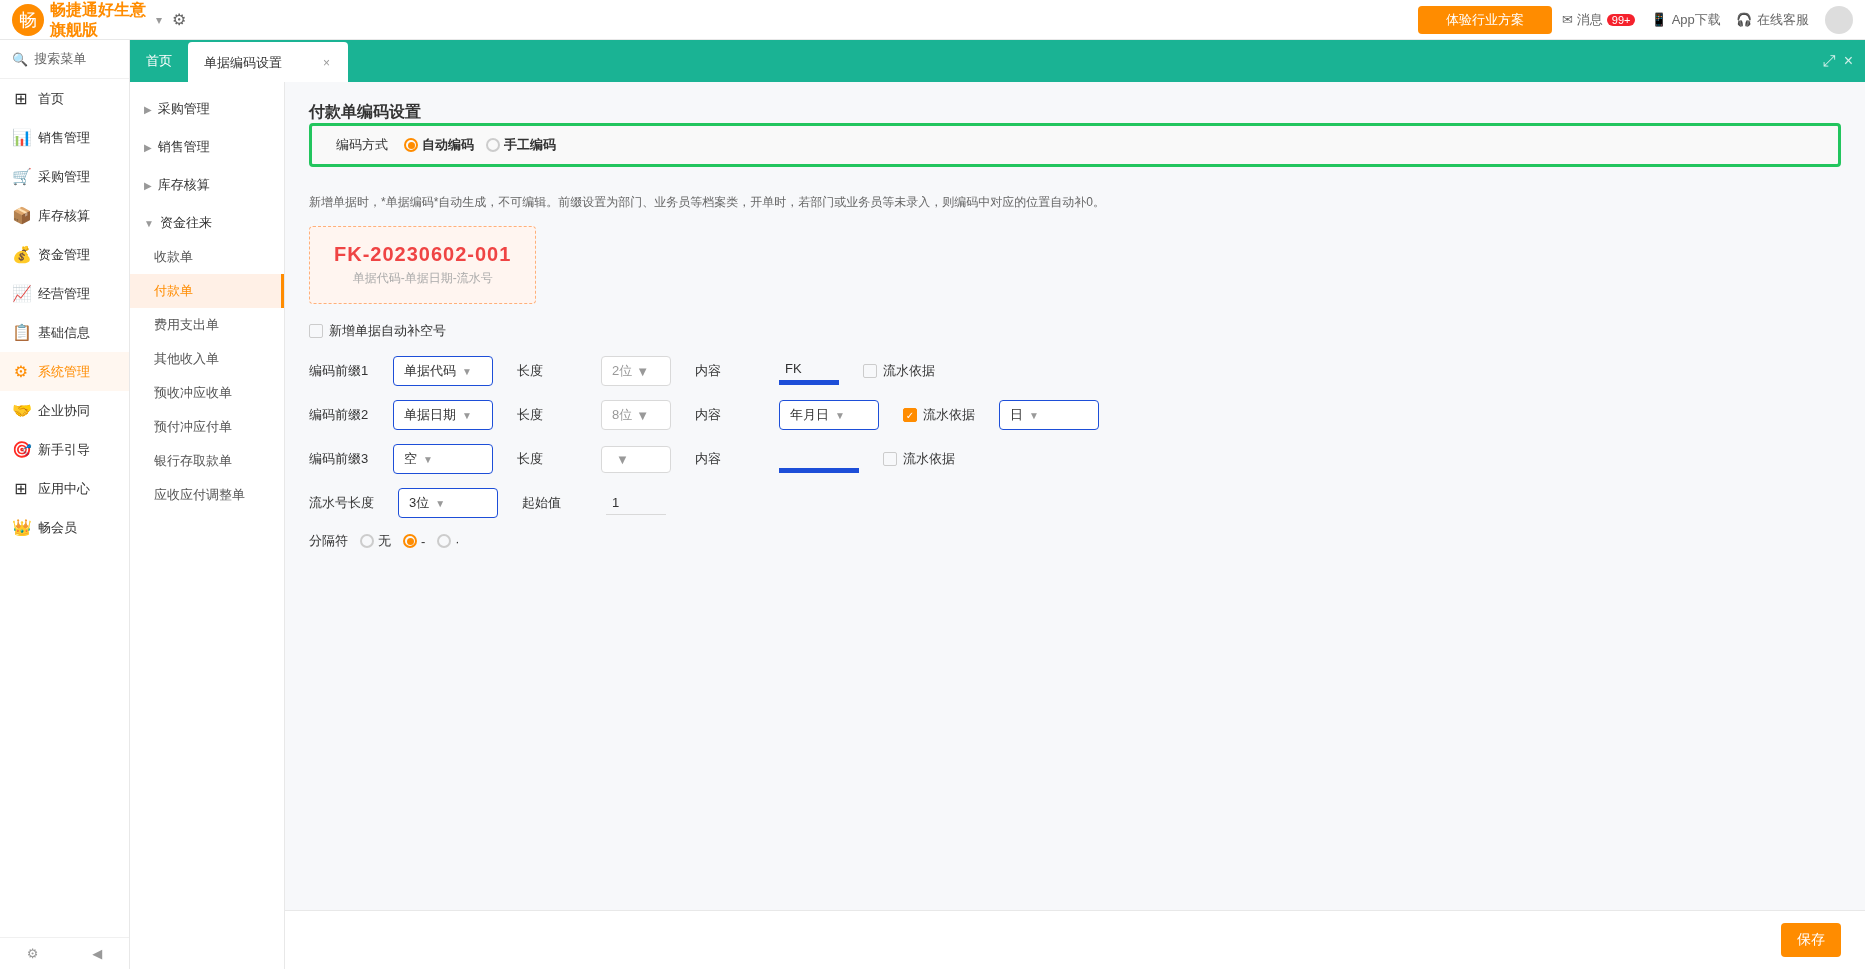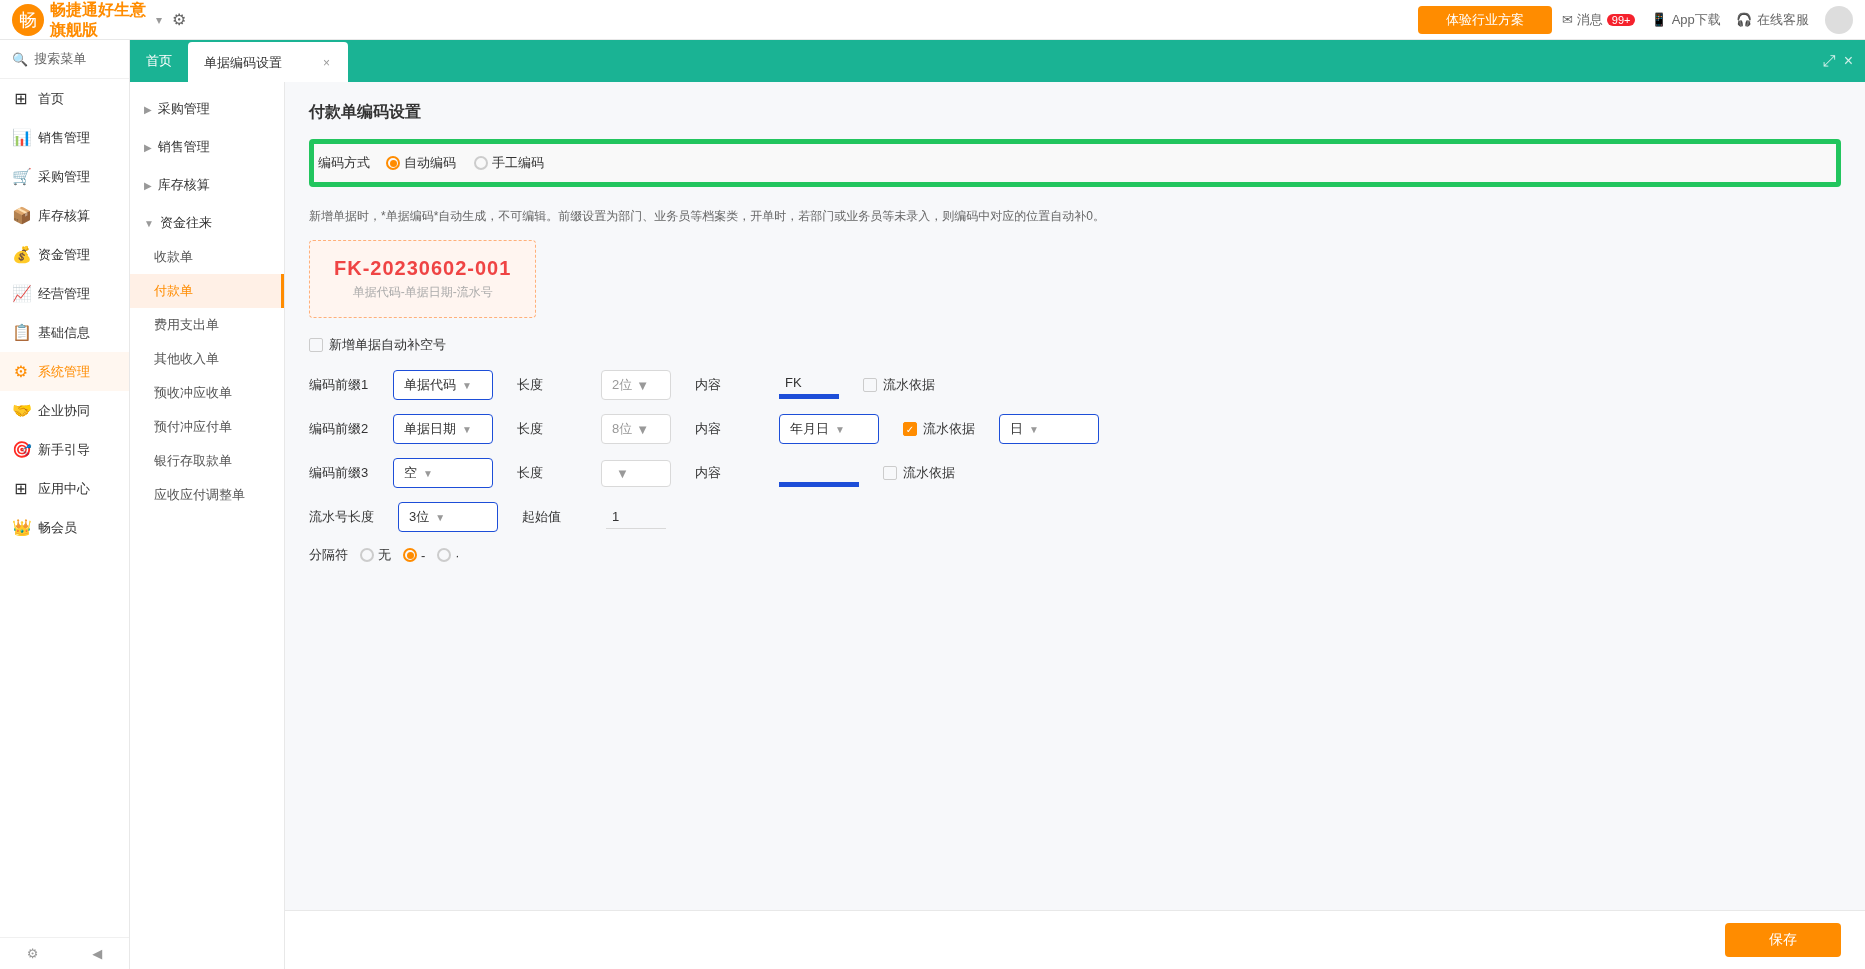--- a/index.html
+++ b/index.html
@@ -46,26 +46,26 @@
 
     
     .sub-sidebar { width: 155px; background: #fff; border-right: 1px solid #e8e8e8; padding: 10px 0; overflow-y: auto; }
     .sub-sidebar-group { margin-bottom: 4px; }
     .sub-sidebar-group-title { display: flex; align-items: center; gap: 6px; padding: 8px 14px; color: #333; font-size: 13px; cursor: pointer; }
     .sub-sidebar-item { padding: 8px 14px 8px 24px; color: #555; font-size: 13px; cursor: pointer; }
     .sub-sidebar-item.active { color: #ff8c00; background: #fff0e6; border-right: 3px solid #ff8c00; }
 
     
     .form-area { flex: 1; padding: 20px 24px; }
-    .page-title { font-size: 16px; font-weight: bold; color: #333; margin-bottom: 16px; }
-
-    
-    .coding-mode { display: flex; align-items: center; gap: 16px; padding: 10px 4px; background: #f9f9f9; border: 5px solid #22c55e; border-radius: 4px; margin-bottom: 20px; }
+    .page-title { font-size: 16px; font-weight: bold; color: #333; }
+
+    
+    .coding-mode { display: flex; align-items: center; gap: 16px; padding: 10px 24px; background: #f9f9f9; border: 3px solid #22c55e; border-radius: 4px; margin-bottom: 26px; }
     .coding-mode-label { color: #333; font-size: 13px; }
-    .radio-group { display: flex; align-items: center; gap: 18px; }
+    .radio-group { display: flex; align-items: center; gap: 12px; font-weight: bold; }
     .radio-item { display: flex; align-items: center; gap: 4px; cursor: pointer; color: #333; font-size: 13px; }
     .radio-circle { width: 14px; height: 14px; border-radius: 50%; border: 2px solid #ccc; display: flex; align-items: center; justify-content: center; }
     .radio-circle.checked { border-color: #ff8c00; }
     .radio-dot { width: 7px; height: 7px; border-radius: 50%; background: #ff8c00; }
 
     
     .info-text { color: #666; font-size: 12px; margin-bottom: 14px; line-height: 1.6; }
 
     
     .code-preview { background: #fff5f0; border: 1.5px dashed #ffb07a; border-radius: 4px; padding: 16px 24px; display: inline-block; margin-bottom: 18px; text-align: center; }
@@ -85,21 +85,21 @@
 
     .checkbox-orange { width: 14px; height: 14px; border: 1.5px solid #ff8c00; border-radius: 2px; background: #ff8c00; display: flex; align-items: center; justify-content: center; cursor: pointer; }
     .checkbox-check { color: white; font-size: 10px; }
 
     
     .separator-row { display: flex; align-items: center; gap: 12px; margin-bottom: 14px; }
     .separator-label { color: #333; font-size: 13px; }
 
     
     .bottom-bar { background: #fff; border-top: 1px solid #e8e8e8; padding: 12px 24px; display: flex; align-items: center; justify-content: flex-end; }
-    .save-btn { background: #ff8c00; color: white; border: none; border-radius: 4px; padding: 8px 44px; font-size: 14px; cursor: pointer; }
+    .save-btn { background: #ff8c00; color: white; border: none; border-radius: 4px; padding: 8px 16px; font-size: 14px; cursor: pointer; }
 
     .length-select { display: flex; align-items: center; border: 1px solid #d9d9d9; border-radius: 4px; background: #fff; padding: 5px 10px; font-size: 13px; color: #999; cursor: pointer; gap: 4px; min-width: 70px; }
   </style>
 </head>
 <body>
 
 <div class="topbar">
   <div class="topbar-logo">
     <div class="logo-icon">畅</div>
     <div class="logo-text">

